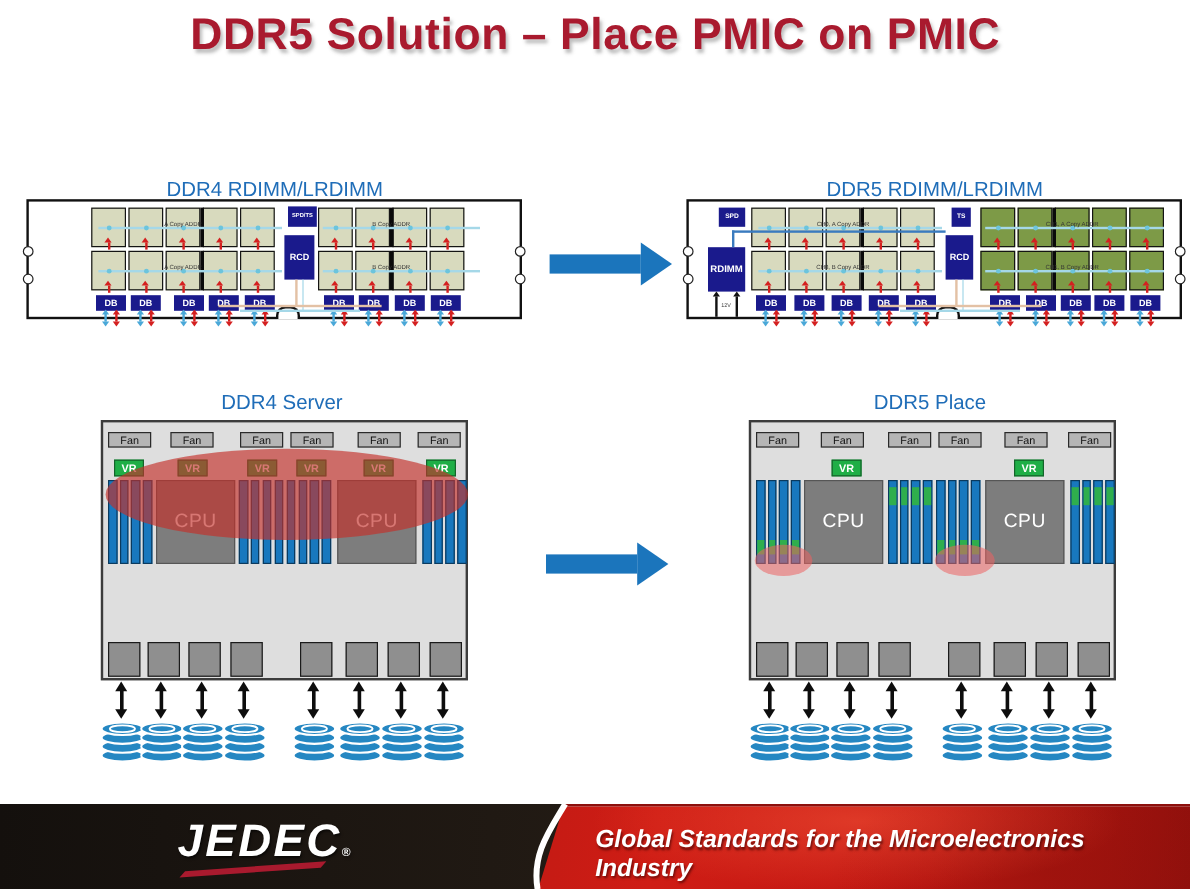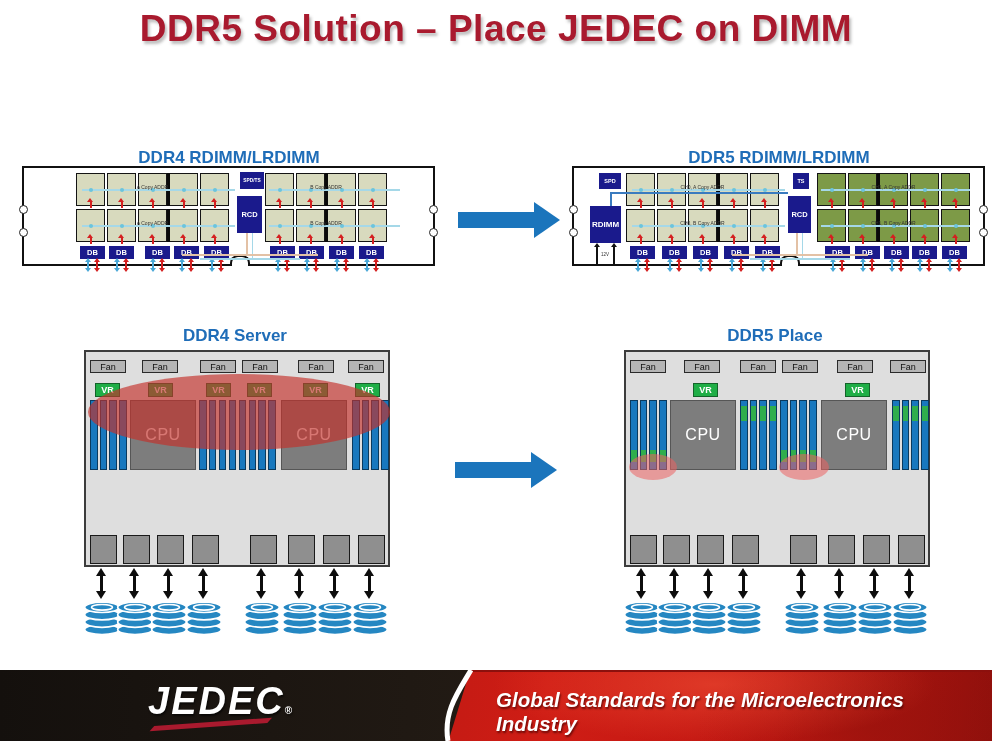--- a/index.html
+++ b/index.html
@@ -5,21 +5,21 @@
   html,body{margin:0;padding:0;background:#888;}
   #stage{position:relative;width:992px;height:741px;background:#ffffff;overflow:hidden;
          font-family:"Liberation Sans",sans-serif;}
   
   .slide-title{position:absolute;left:0;top:8px;width:992px;text-align:center;
     font-size:37px;font-weight:bold;color:var(--title-red,#A91A2E);
     text-shadow:2px 3px 3px rgba(110,110,110,.45);letter-spacing:.5px;}
   .section-label{position:absolute;font-size:15px;font-weight:500;color:#161616;
     text-align:center;text-shadow:0 1px 1px rgba(160,160,160,.5);}
   .diagram-title{position:absolute;top:0;width:100%;text-align:center;
-    font-size:17px;font-weight:bold;color:var(--heading-blue,#1F6DB8);}
+    font-size:17px;font-weight:normal;color:var(--heading-blue,#1F6DB8);}
   
   .dimm-block{position:absolute;width:414px;height:122px;}
   .board{position:absolute;left:0;top:18px;width:409px;height:96px;background:#fff;
     border:2px solid #111;}
   .chip{position:absolute;width:29px;height:33px;background:var(--dram-ddr4,#D8DABE);
     border:1px solid #141414;box-sizing:border-box;}
   .chip.olive{background:var(--dram-ddr5,#7D9A47);}
   .gdiv{position:absolute;width:3px;height:33px;background:#0a0a0a;}
   .navy{position:absolute;background:var(--chip-navy,#1A1A8C);color:#fff;font-weight:bold;
     display:flex;align-items:center;justify-content:center;text-align:center;}
@@ -101,21 +101,21 @@
   .tagline{position:absolute;left:496px;top:0;width:480px;height:83px;
     display:flex;align-items:center;justify-content:center;color:#fff;
     font-size:20.5px;font-weight:bold;font-style:italic;
     text-shadow:1px 2px 2px rgba(60,0,0,.65);}
 </style>
 </head>
 <body>
 
 <div id="stage">
 
-  <div class="slide-title">DDR5 Solution – Place JEDEC on DIMM</div>
+  <div class="slide-title">DDR5 Solution – Place PMIC on PMIC</div>
 
 
   <div class="dimm-block" style="left:22px;top:148px;">
     <div class="diagram-title">DDR4 RDIMM/LRDIMM</div>
     <div class="board" id="board4">
         <div class="notch" style="left:-5px;top:37px;"></div>
         <div class="notch" style="left:-5px;top:60px;"></div>
         <div class="notch" style="right:-5px;top:37px;"></div>
         <div class="notch" style="right:-5px;top:60px;"></div>
         <div class="bnotch" style="left:206px;"></div>

